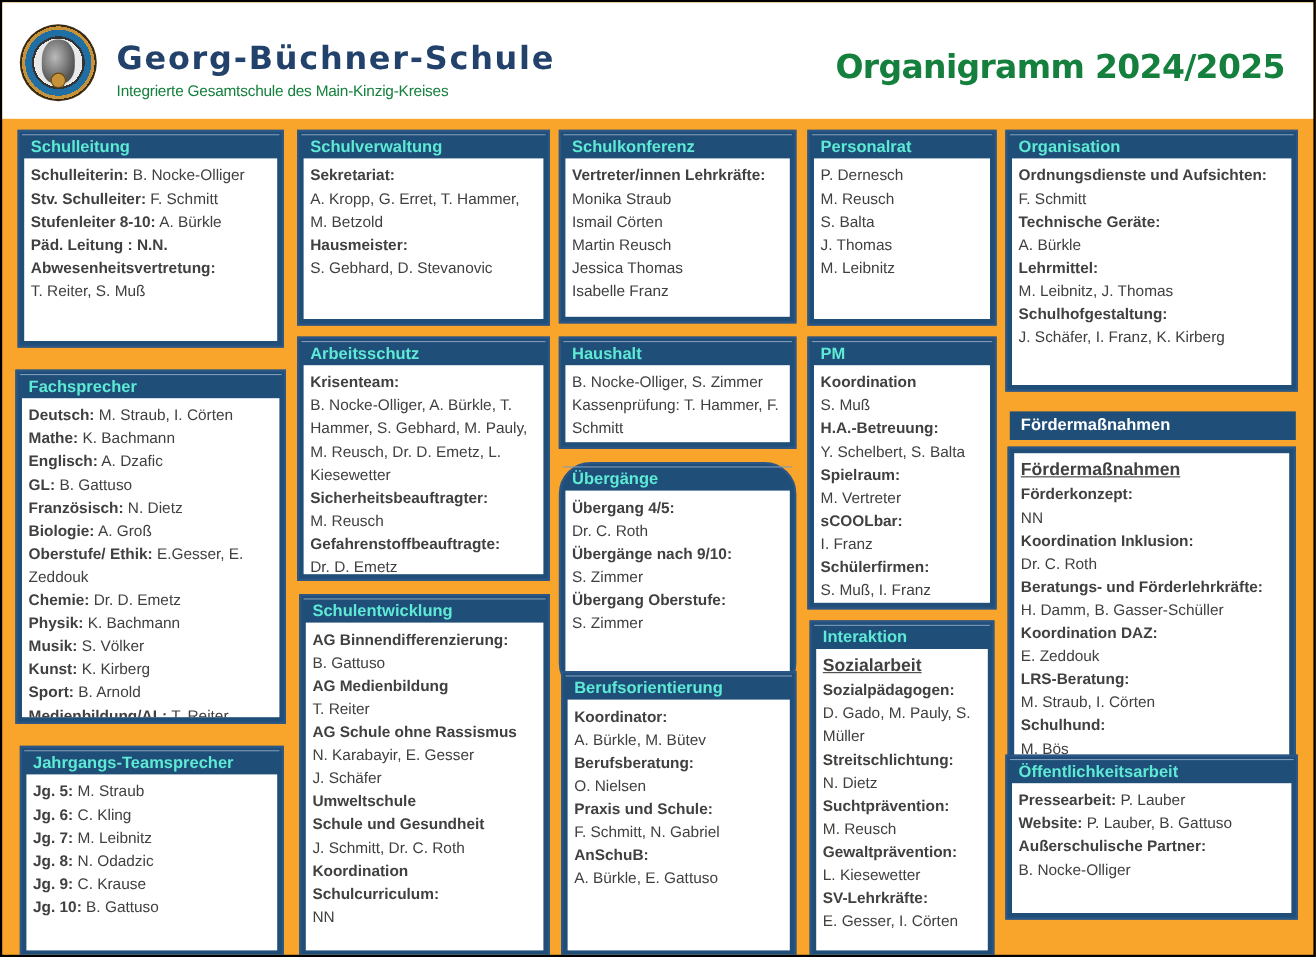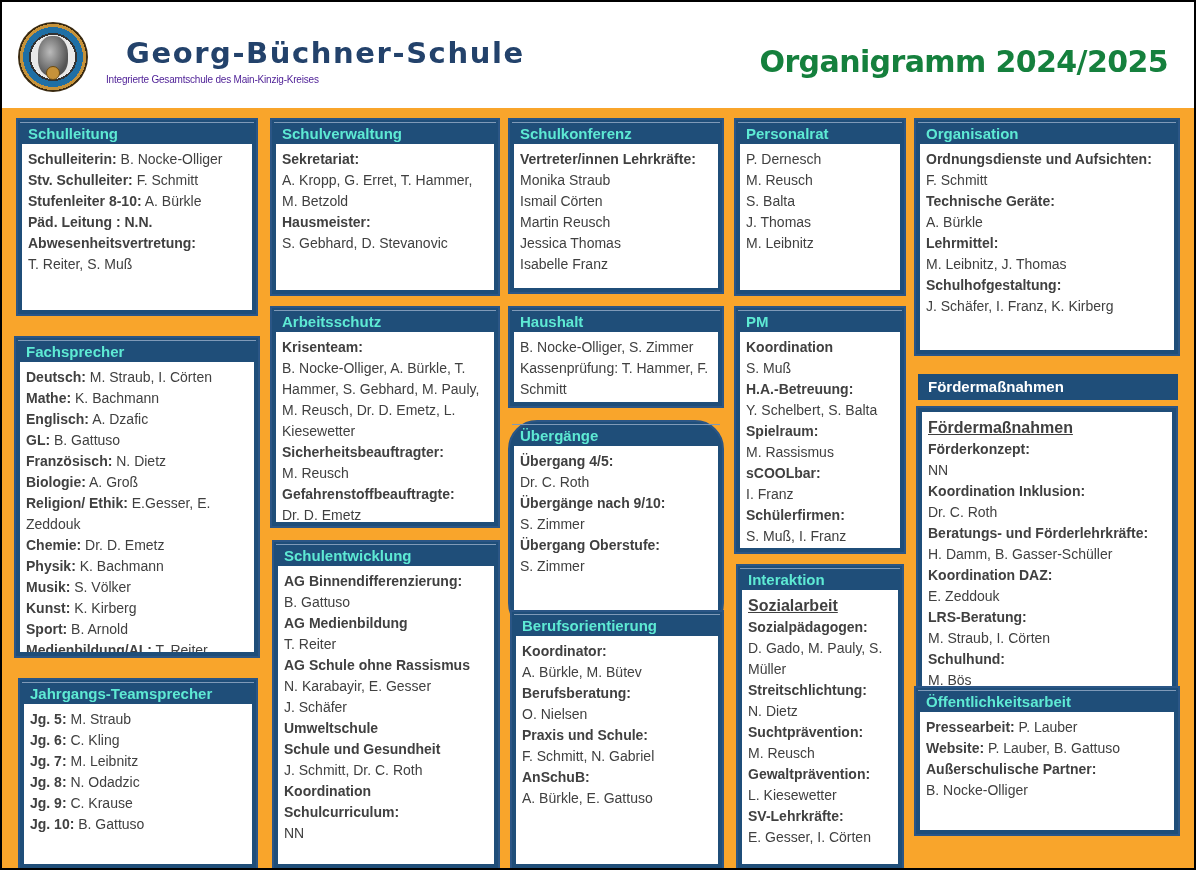--- a/index.html
+++ b/index.html
@@ -5,22 +5,22 @@
   * { box-sizing: border-box; margin: 0; padding: 0; }
   html, body { width: 1196px; height: 870px; background: #000; overflow: hidden; }
   body { font-family: "Liberation Sans", sans-serif; position: relative; }
   #frame { position: absolute; left: 2px; top: 2px; width: 1192px; height: 866px; background: #f9a52b; overflow: hidden; }
   #header { position: absolute; left: 0; top: 0; width: 1192px; height: 106px; background: #fff; }
   #logo { position: absolute; left: 16px; top: 20px; width: 70px; height: 70px; border-radius: 50%;
     background: radial-gradient(circle at 50% 50%, #e9e9e9 0 22px, #333 22px 24px, #1f6fa5 24px 30px, #c6923a 30px 33px, #3a2a10 33px 35px); }
   #logo .face { position: absolute; left: 20px; top: 14px; width: 30px; height: 40px; border-radius: 45% 45% 40% 40%;
     background: radial-gradient(ellipse at 40% 40%, #bbb, #555 70%); }
   #logo .seal { position: absolute; left: 28px; top: 44px; width: 14px; height: 14px; border-radius: 50%; background: #c6923a; border: 1px solid #6a4a10; }
-  #school-name { position: absolute; left: 104px; top: 34px; font-family: "DejaVu Sans", sans-serif; font-weight: bold; font-size: 29px; letter-spacing: 1.6px; color: #23426b; white-space: nowrap; margin-left: 20px; }
-  #school-sub { position: absolute; left: 104px; top: 72px; font-size: 10px; color: #4c1d95; white-space: nowrap; letter-spacing: -0.2px; }
+  #school-name { position: absolute; left: 104px; top: 34px; font-family: "DejaVu Sans", sans-serif; font-weight: bold; font-size: 29px; letter-spacing: 1.6px; color: #23426b; white-space: nowrap; }
+  #school-sub { position: absolute; left: 104px; top: 72px; font-size: 14px; color: #15803d; white-space: nowrap; letter-spacing: -0.2px; }
   #page-title { position: absolute; right: 26px; top: 42px; font-family: "DejaVu Sans", sans-serif; font-weight: bold; font-size: 30px; color: #15803d; white-space: nowrap; letter-spacing: -0.6px; }
 
   .box { position: absolute; background: #1f4e79; border: 2px solid #2b5686; padding: 0 4px 4px 4px; }
   .box .hd { height: 22px; color: #5eead4; font-weight: bold; font-size: 15px; line-height: 22px; padding-left: 8px; white-space: nowrap;
     border-top: 1px solid #7f9ab8; margin: 2px -2px 0 -2px; }
   .box .bd { background: #fff; height: calc(100% - 24px); padding: 5px 6px 0 6px; color: #404040; font-size: 14px; line-height: 21px; overflow: hidden; }
   .bd .ln { white-space: normal; }
   .bd b { font-weight: bold; }
   .bd .u { font-weight: bold; font-size: 16px; text-decoration: underline; line-height: 22px; }
   .hdonly { position: absolute; background: #1f4e79; color: #fff; font-weight: bold; font-size: 15px; line-height: 26px; padding-left: 10px; }
@@ -52,21 +52,21 @@
     </div>
   <div class="box" style="left:12px;top:334px;width:246px;height:322px;">
       <div class="hd">Fachsprecher</div>
       <div class="bd">
         <div class="ln"><b>Deutsch:</b><span> M. Straub, I. Cörten</span></div>
         <div class="ln"><b>Mathe:</b><span> K. Bachmann</span></div>
         <div class="ln"><b>Englisch:</b><span> A. Dzafic</span></div>
         <div class="ln"><b>GL:</b><span> B. Gattuso</span></div>
         <div class="ln"><b>Französisch:</b><span> N. Dietz</span></div>
         <div class="ln"><b>Biologie:</b><span> A. Groß</span></div>
-        <div class="ln"><b>Religion/ Ethik:</b><span> E.Gesser, E. Zeddouk</span></div>
+        <div class="ln"><b>Oberstufe/ Ethik:</b><span> E.Gesser, E. Zeddouk</span></div>
         <div class="ln"><b>Chemie:</b><span> Dr. D. Emetz</span></div>
         <div class="ln"><b>Physik:</b><span> K. Bachmann</span></div>
         <div class="ln"><b>Musik:</b><span> S. Völker</span></div>
         <div class="ln"><b>Kunst:</b><span> K. Kirberg</span></div>
         <div class="ln"><b>Sport:</b><span> B. Arnold</span></div>
         <div class="ln"><b>Medienbildung/AL:</b><span> T. Reiter</span></div>
       </div>
     </div>
   <div class="box" style="left:16px;top:676px;width:240px;height:192px;">
       <div class="hd">Jahrgangs-Teamsprecher</div>
@@ -172,21 +172,21 @@
       </div>
     </div>
   <div class="box" style="left:732px;top:304px;width:172px;height:248px;">
       <div class="hd">PM</div>
       <div class="bd">
         <div class="ln"><b>Koordination</b></div>
         <div class="ln"><span>S. Muß</span></div>
         <div class="ln"><b>H.A.-Betreuung:</b></div>
         <div class="ln"><span>Y. Schelbert, S. Balta</span></div>
         <div class="ln"><b>Spielraum:</b></div>
-        <div class="ln"><span>M. Rassismus</span></div>
+        <div class="ln"><span>M. Vertreter</span></div>
         <div class="ln"><b>sCOOLbar:</b></div>
         <div class="ln"><span>I. Franz</span></div>
         <div class="ln"><b>Schülerfirmen:</b></div>
         <div class="ln"><span>S. Muß, I. Franz</span></div>
       </div>
     </div>
   <div class="box" style="left:734px;top:562px;width:168px;height:306px;">
       <div class="hd">Interaktion</div>
       <div class="bd">
         <div class="u">Sozialarbeit</div>

